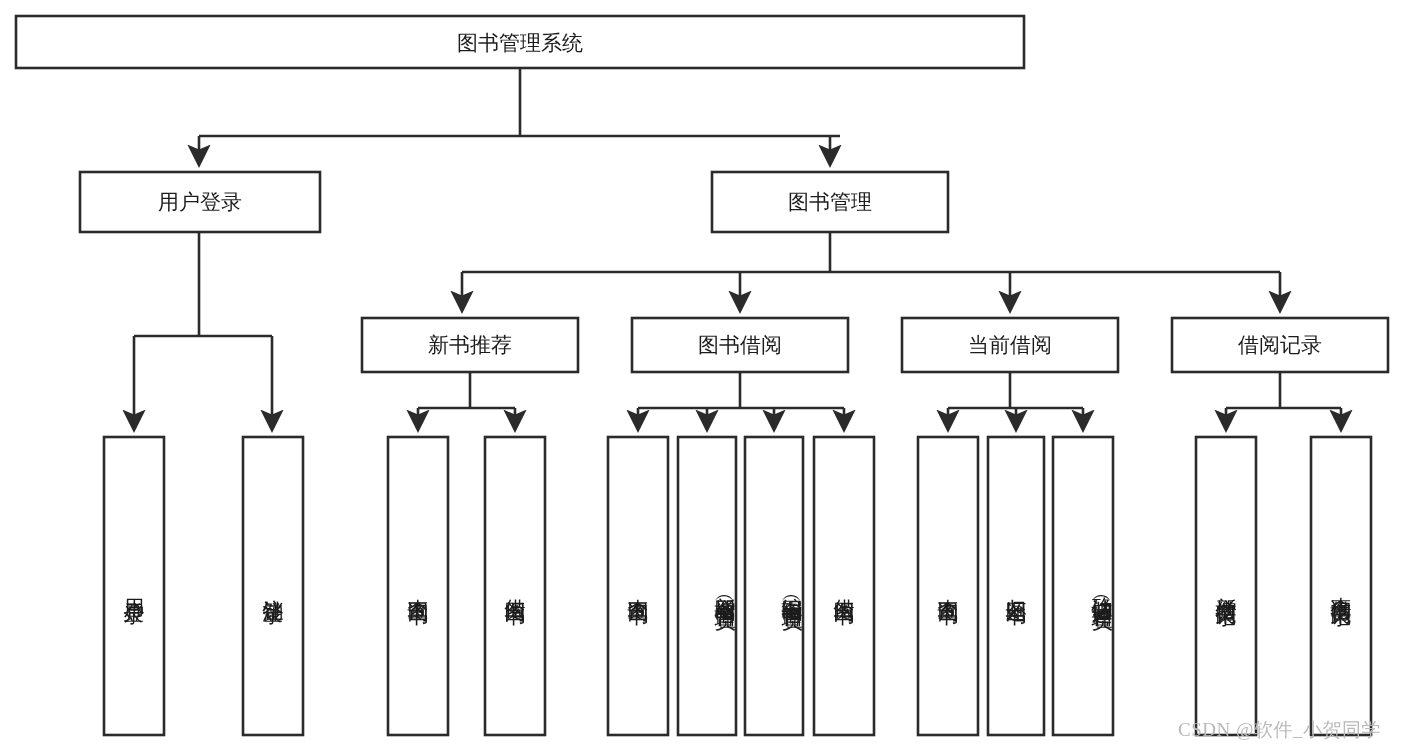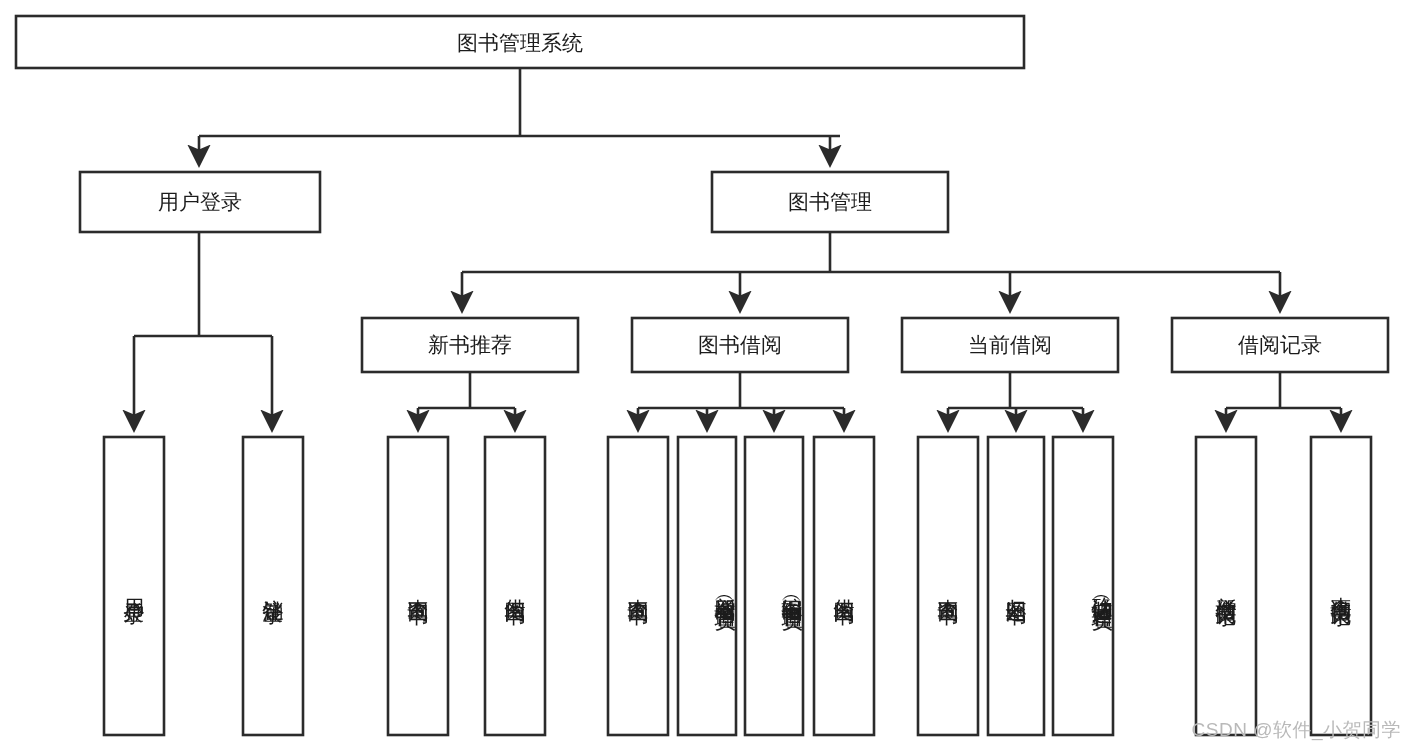--- a/index.html
+++ b/index.html
@@ -63,23 +63,23 @@
     font-family: "Liberation Sans", "DejaVu Sans", sans-serif;
     font-size: 21px;
     line-height: 1.05;
     color: #1c1c1c;
     letter-spacing: 2px;
     white-space: pre-line;
     pointer-events: none;
   }
   .watermark {
     position: absolute;
-    right: 4px;
+    right: 24px;
     bottom: 4px;
-    font-family: Liberation Sans, sans-serif;
+    font-family: Liberation Serif, serif;
     font-size: 19px;
     color: #b9b9b9;
     letter-spacing: 0.5px;
     white-space: nowrap;
   }
 </style>
 </head>
 <body>
 
 <div id="diagram-root">

